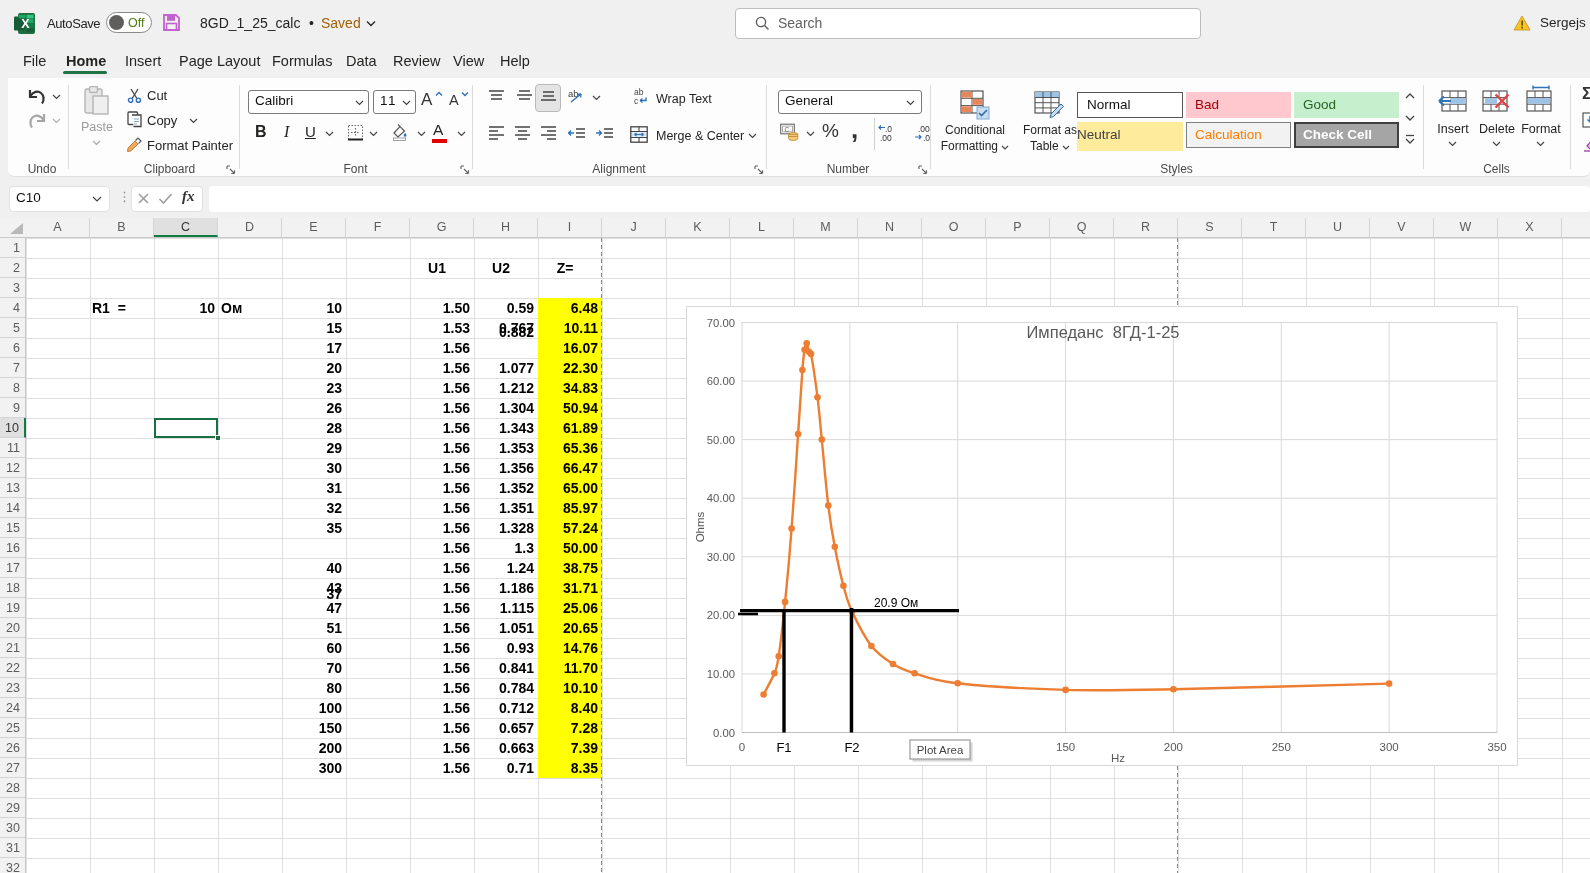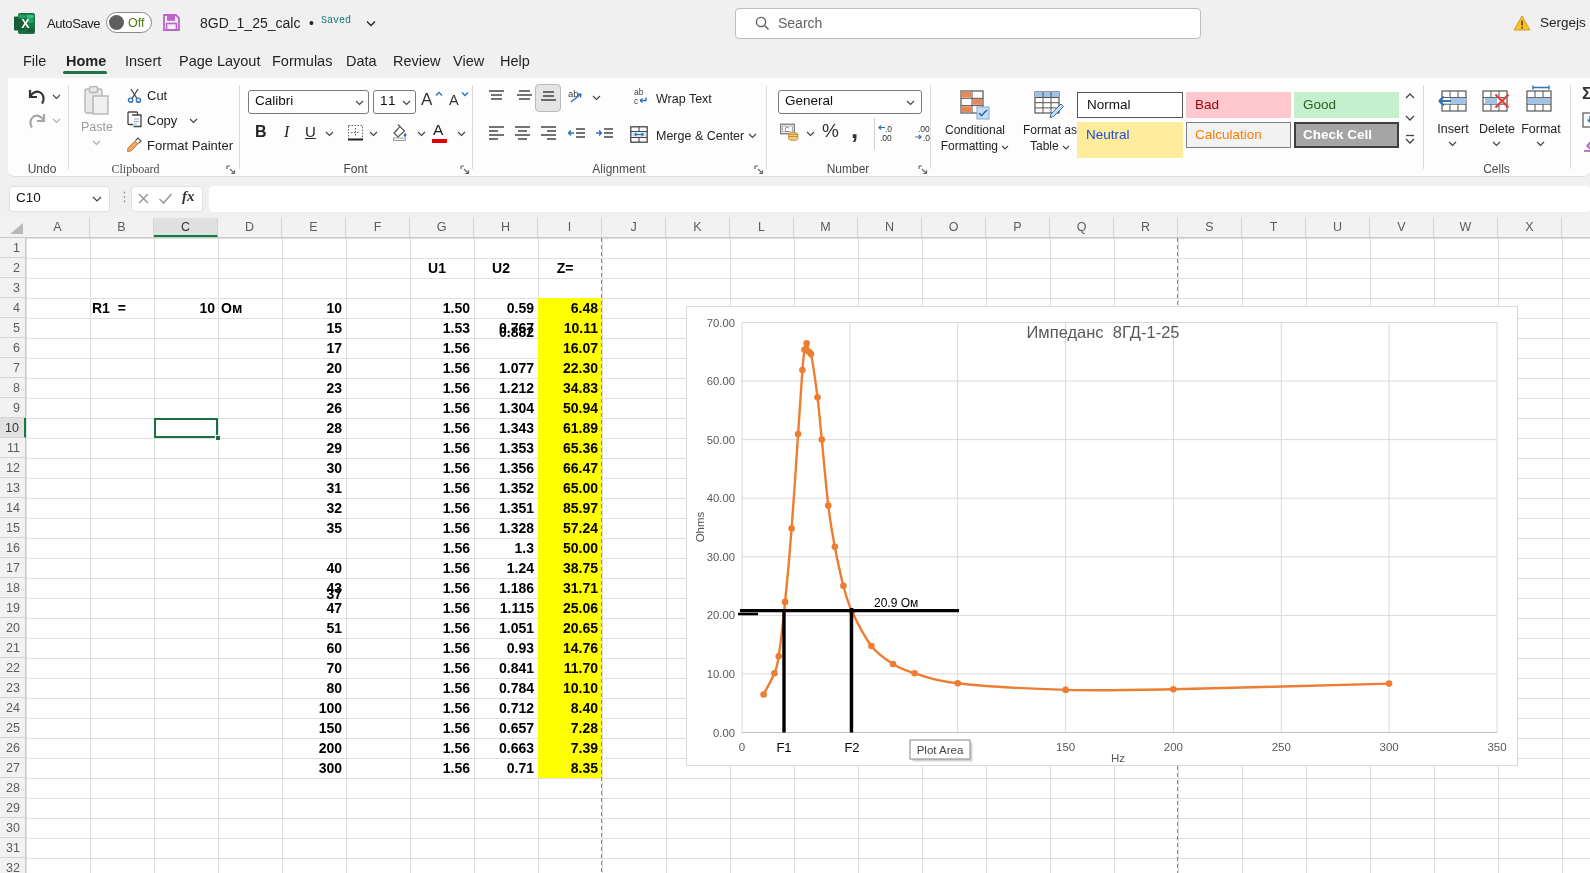--- a/index.html
+++ b/index.html
@@ -48,21 +48,21 @@
   <span class="abs" style="left:109px; top:15px; width:15px; height:15px; border-radius:50%; background:#605e5c;"></span>
   <span class="abs" style="left:128px; top:16px; font-size:12.5px; color:#4d7c0f;">Off</span>
 
   <svg class="abs" style="left:162px; top:13px;" width="19" height="19" viewBox="0 0 19 19">
     <path d="M2 2 h12 l3 3 v12 h-15 z" fill="none" stroke="#c063ce" stroke-width="1.8"></path>
     <rect x="5" y="2.8" width="8" height="5" fill="#c063ce"></rect>
     <rect x="4.5" y="10.5" width="10" height="6.5" fill="none" stroke="#c063ce" stroke-width="1.6"></rect>
   </svg>
   <span class="abs" style="left:200px; top:15px; font-size:14px; color:#242424;">8GD_1_25_calc</span>
   <span class="abs" style="left:309px; top:15px; font-size:14px; color:#242424;">•</span>
-  <span class="abs" style="left:321px; top:15px; font-size:10px; color:#0f766e;font-family:Liberation Mono, monospace;">Saved</span>
+  <span class="abs" style="left:321px; top:15px; font-size:14px; color:#a16207;">Saved</span>
   <svg class="abs" style="left:366px; top:20px;" width="10" height="7" viewBox="0 0 10 7">
       <path d="M1 1.5 L5 5.5 L9 1.5" stroke="#242424" stroke-width="1.3" fill="none"></path>
     </svg>
 
   <span class="abs" style="left:735px; top:8px; width:466px; height:31px; background:#fff; border:1px solid #bdbdbd; border-radius:4px;"></span>
   <svg class="abs" style="left:755px; top:16px;" width="15" height="15" viewBox="0 0 15 15">
       <circle cx="6" cy="6" r="4.6" fill="none" stroke="#605e5c" stroke-width="1.4"></circle>
       <path d="M9.5 9.5 L13.5 13.5" stroke="#605e5c" stroke-width="1.4"></path>
     </svg>
   <span class="abs" style="left:778px; top:15px; font-size:14px; color:#616161;">Search</span>
@@ -137,21 +137,21 @@
   <span class="abs" style="left:139px; top:35px; font-size:13px; color:#252423;">Copy</span>
   <svg class="abs" style="left:181px; top:40px;" width="9" height="6" viewBox="0 0 9 6">
       <path d="M1 1 L4.5 4.5 L8 1" stroke="#444" stroke-width="1.2" fill="none"></path>
     </svg>
 
   <svg class="abs" style="left:118px; top:58px;" width="17" height="17" viewBox="0 0 17 17">
       <path d="M2 12 L9 5 L12 8 L5 15 L1.5 15.5 z" fill="#f0a861" stroke="#c87f37" stroke-width="1"></path>
       <path d="M9.5 4.5 L12 2 L15 5 L12.5 7.5" fill="#fff" stroke="#555" stroke-width="1.2"></path>
     </svg>
   <span class="abs" style="left:139px; top:60px; font-size:13px; color:#252423;">Format Painter</span>
-  <div class="glabel" style="left:42px; width:171px;font-family:Liberation Serif, serif;">Clipboard</div>
+  <div class="glabel" style="left:76px; width:171px;">Clipboard</div>
   <svg class="launcher" style="left:218px;" width="10" height="10" viewBox="0 0 10 10">
       <path d="M1 1 v3 M1 1 h3" stroke="#666" stroke-width="1.2" fill="none"></path>
       <path d="M4 4 L8.5 8.5 M8.5 8.5 v-3.2 M8.5 8.5 h-3.2" stroke="#666" stroke-width="1.2" fill="none"></path>
     </svg>
 
   <span class="abs" style="left:240px; top:12px; width:121px; height:24px; background:#fff; border:1px solid #7a7a7a; border-radius:3px;"></span>
   <span class="abs" style="left:247px; top:15px; font-size:13.5px; color:#111;">Calibri</span>
   <svg class="abs" style="left:347px; top:22px;" width="9" height="6" viewBox="0 0 9 6">
       <path d="M1 1 L4.5 4.5 L8 1" stroke="#444" stroke-width="1.2" fill="none"></path>
     </svg>
@@ -319,33 +319,34 @@
     <path d="M17 24 L27 14 L29.5 16.5 L19.5 26.5 L16 27.5 z" fill="#c9ddf2" stroke="#2e6da4" stroke-width="1"></path>
   </svg>
   <div class="abs" style="left:1000px; top:45px; width:84px; text-align:center; font-size:12px; color:#252423;">Format as</div>
   <div class="abs" style="left:1000px; top:61px; width:84px; text-align:center; font-size:12px; color:#252423;">Table <svg width="8" height="5" viewBox="0 0 8 5">
         <path d="M1 1 L4 4 L7 1" stroke="#444" stroke-width="1.1" fill="none"></path>
       </svg></div>
 
   <span class="abs" style="left:1069px; top:14px; width:106px; height:26px; background:#fff; border:1.5px solid #555; line-height:24px; padding-left:9px; font-size:13.5px; color:#111;">Normal</span>
   <span class="abs" style="left:1178px; top:14px; width:105px; height:26px; background:#ffc7ce; line-height:26px; padding-left:9px; font-size:13.5px; color:#9c0006;">Bad</span>
   <span class="abs" style="left:1286px; top:14px; width:105px; height:26px; background:#c6efce; line-height:26px; padding-left:9px; font-size:13.5px; color:#276221;">Good</span>
-  <span class="abs" style="left:1069px; top:44px; width:106px; height:36px; background:#ffeb9c; line-height:26px; padding-left:9px; font-size:13.5px; color:#1d4ed8;">Neutral</span>
+  <span class="abs" style="left:1069px; top:44px; width:106px; height:29px; background:#ffeb9c; line-height:26px; padding-left:0; font-size:13.5px; color:#404040;">Neutral</span>
   <span class="abs" style="left:1178px; top:44px; width:105px; height:26px; background:#f2f2f2; border:1px solid #7f7f7f; line-height:24px; padding-left:8px; font-size:13.5px; color:#fa7d00;">Calculation</span>
   <span class="abs" style="left:1286px; top:44px; width:105px; height:26px; background:#a5a5a5; border:2px solid #3f3f3f; line-height:22px; padding-left:7px; font-size:13.5px; font-weight:bold; color:#fff;">Check Cell</span>
   <svg class="abs" style="left:1396px; top:14px;" width="12" height="8" viewBox="0 0 12 8">
       <path d="M2 6 L6 2 L10 6" stroke="#444" stroke-width="1.3" fill="none"></path>
     </svg>
   <svg class="abs" style="left:1396px; top:36px;" width="12" height="8" viewBox="0 0 12 8">
       <path d="M2 2 L6 6 L10 2" stroke="#444" stroke-width="1.3" fill="none"></path>
     </svg>
   <svg class="abs" style="left:1396px; top:56px;" width="12" height="11" viewBox="0 0 12 11">
       <path d="M2 1.5 h8" stroke="#444" stroke-width="1.3"></path>
       <path d="M2 5 L6 9 L10 5" stroke="#444" stroke-width="1.3" fill="none"></path>
     </svg>
+  <div class="glabel" style="left:922px; width:493px;">Styles</div>
 
   <svg class="abs" style="left:1430px; top:12px;" width="29" height="22" viewBox="0 0 29 22">
     <rect x="4" y="1" width="24" height="20" fill="#fff" stroke="#555" stroke-width="1.2"></rect>
     <path d="M4 7.6 h24 M4 14.2 h24 M12 1 v6.6 M20 1 v6.6 M12 14.2 v6.8 M20 14.2 v6.8" stroke="#555" stroke-width="1"></path>
     <rect x="12" y="8.1" width="16" height="5.6" fill="#9dc3e6"></rect>
     <path d="M1 11 h12 M1 11 L6 6.5 M1 11 L6 15.5" stroke="#2e75b6" stroke-width="2" fill="none"></path>
   </svg>
   <div class="abs" style="left:1416px; top:44px; width:58px; text-align:center; font-size:12.5px; color:#252423;">Insert</div>
   <svg class="abs" style="left:1440px; top:63px;" width="9" height="6" viewBox="0 0 9 6">
       <path d="M1 1 L4.5 4.5 L8 1" stroke="#444" stroke-width="1.2" fill="none"></path>

